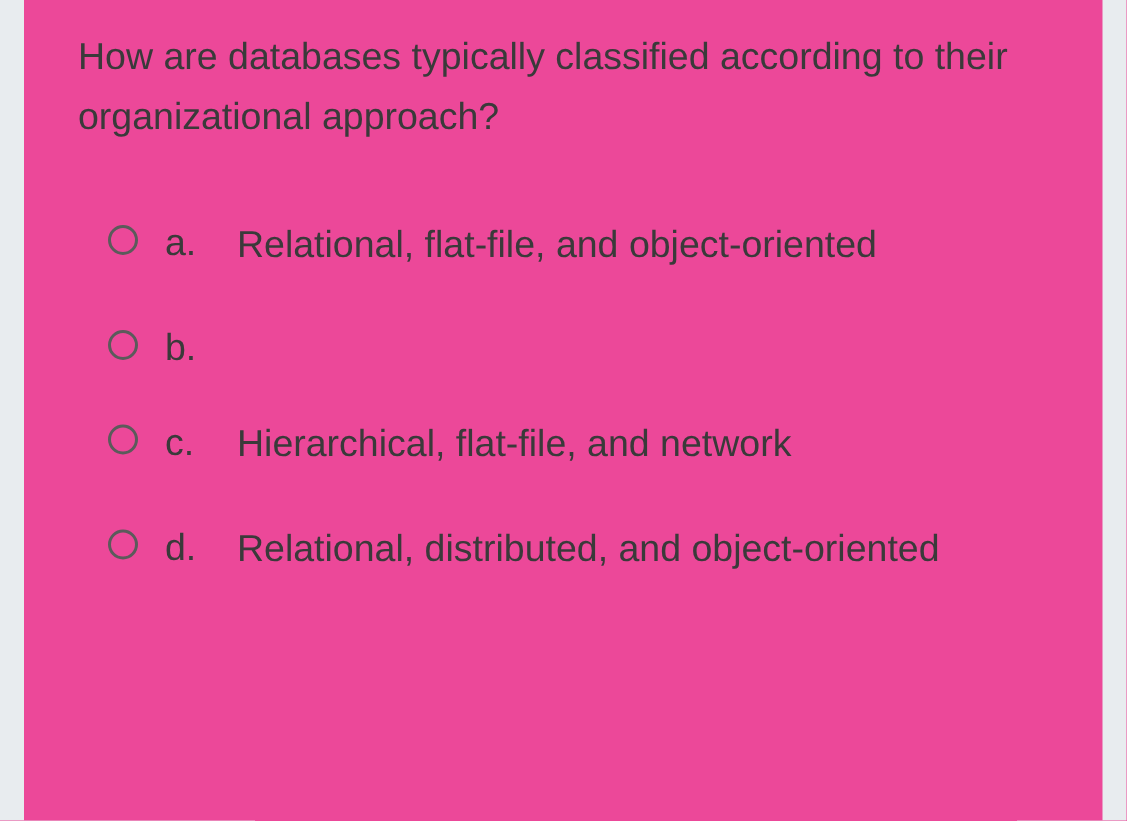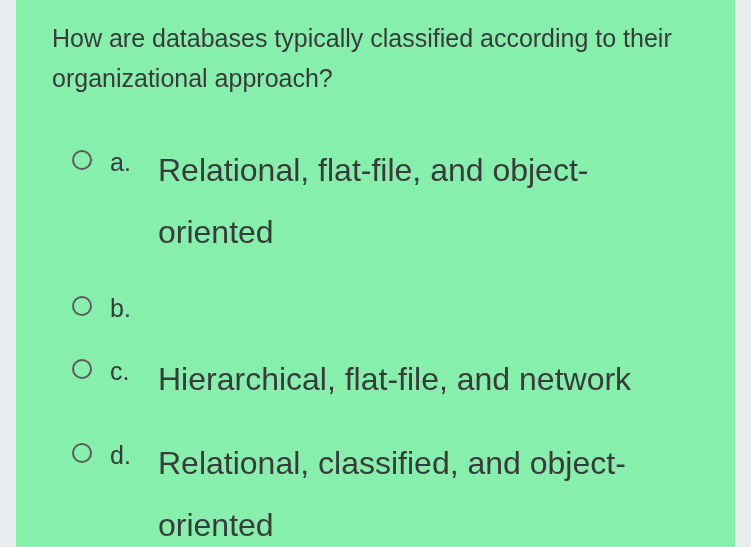--- a/index.html
+++ b/index.html
@@ -8,21 +8,21 @@
     box-sizing: border-box;
   }
   body {
     font-family: Arial, Helvetica, sans-serif;
     background: #e8ecef;
     width: 751px;
     height: 547px;
     overflow: hidden;
   }
   .card {
-    background: #86efac;
+    background: #ec4899;
     margin: 0 16px;
     padding: 18px 36px 30px 36px;
     height: 100%;
   }
   .question {
     font-size: 25px;
     color: #3a3a3a;
     line-height: 1.6;
     margin-bottom: 46px;
     font-weight: 400;
@@ -50,21 +50,21 @@
   }
   .option-letter {
     flex: 0 0 auto;
     font-size: 25px;
     color: #3a3a3a;
     width: 30px;
     text-align: left;
     line-height: 1.5;
   }
   .option-text {
-    font-size: 32px;
+    font-size: 25px;
     color: #3a3a3a;
     line-height: 1.95;
     margin-top: -5px;
   }
 </style>
 </head>
 <body>
 
 <div class="card">
   <div class="question">How are databases typically classified according to their organizational approach?</div>
@@ -84,17 +84,17 @@
 
     <label class="option-row">
       <span class="radio"></span>
       <span class="option-letter">c.</span>
       <span class="option-text">Hierarchical, flat-file, and network</span>
     </label>
 
     <label class="option-row">
       <span class="radio"></span>
       <span class="option-letter">d.</span>
-      <span class="option-text">Relational, classified, and object-oriented</span>
+      <span class="option-text">Relational, distributed, and object-oriented</span>
     </label>
 
   </div>
 </div>
 
 </body></html>

